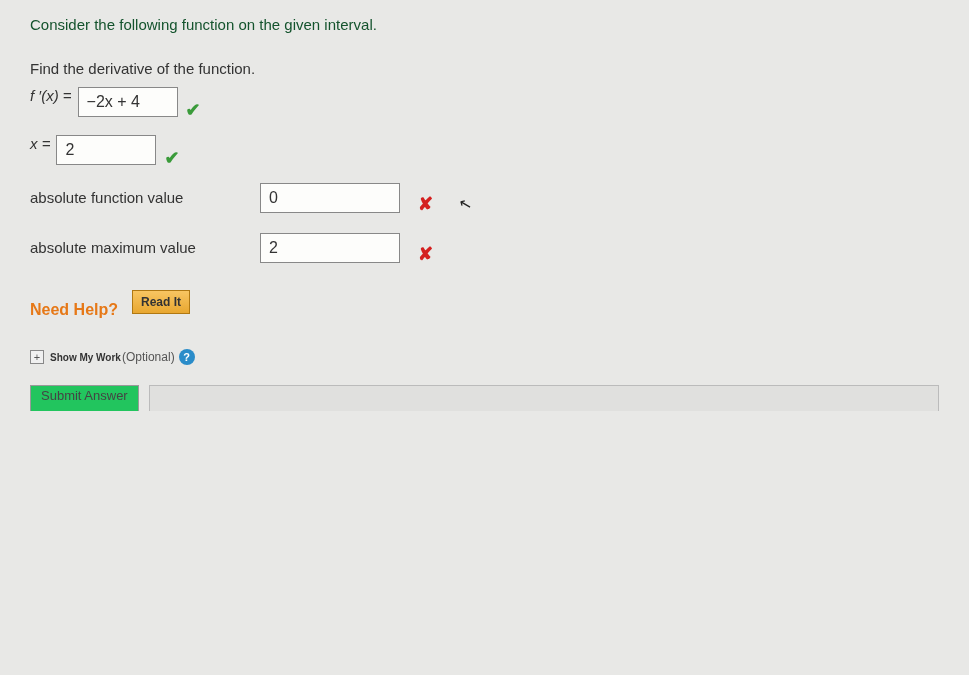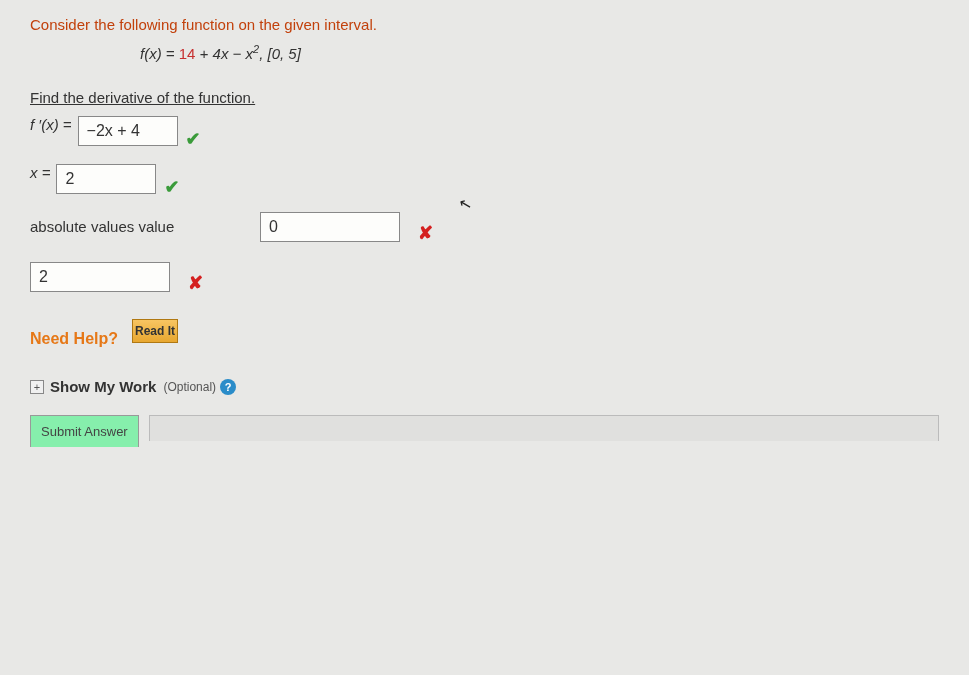--- a/index.html
+++ b/index.html
@@ -11,25 +11,25 @@
     width: 969px;
     height: 675px;
     overflow: hidden;
     position: relative;
   }
   .content {
     background: #e8e8e6;
     padding: 10px 30px 0 30px;
     min-height: 675px;
   }
-  .prompt-text { margin: 6px 0 10px 0; color: #c2410c; }
+  .prompt-text { margin: 6px 0 10px 0; color: #14532d; }
   .formula-line { margin: 8px 0 16px 110px; font-style: italic; }
   .formula-line .red { color: #c73030; font-style: normal; }
   .sup { font-size: 11px; vertical-align: super; }
-  .sub-prompt { margin: 27px 0 10px 0; text-decoration: underline; }
+  .sub-prompt { margin: 27px 0 10px 0; }
   .answer-row { display: flex; align-items: flex-start; margin: 8px 0 14px 0; }
   .answer-label { font-style: italic; margin-right: 6px; }
   .answer-box {
     border: 1px solid #888;
     background: #fdfdfb;
     padding: 2px 8px;
     min-width: 100px;
     height: 30px;
     font-size: 16px;
     display: flex;
@@ -38,21 +38,21 @@
   .answer-box.wide { min-width: 140px; }
   .check-icon { color: #3a9b3a; font-weight: bold; font-size: 18px; margin-left: 8px; margin-top: 12px; }
   .x-icon { color: #d42020; font-weight: bold; font-size: 18px; margin-left: 18px; margin-top: 10px; }
   .minmax-row { display: flex; align-items: flex-start; margin: 12px 0 18px 0; }
   .minmax-label { width: 230px; padding-top: 6px; }
   .need-help-row { display: flex; align-items: center; margin: 20px 0 30px 0; }
   .need-help-label { color: #e67817; font-weight: bold; font-size: 16px; margin-right: 14px; margin-top: 16px; }
   .read-it-btn {
     background: linear-gradient(#f8c562, #e8a730);
     border: 1px solid #b07812;
-    padding: 4px 2px;
+    padding: 4px 8px;
     font-size: 12px;
     font-weight: bold;
     color: #333;
     cursor: pointer;
   }
   .smw-row {
     margin: 26px 0 20px 0;
     display: flex;
     align-items: center;
   }
@@ -61,41 +61,41 @@
     align-items: center;
     justify-content: center;
     width: 14px;
     height: 14px;
     border: 1px solid #888;
     background: #f0f0f0;
     font-size: 11px;
     margin-right: 6px;
     color: #555;
   }
-  .smw-label { font-weight: bold; font-size: 15px; }
-  .smw-optional { font-weight: normal; font-size: 12px; color: #555; margin-left: 7px; }
+  .smw-label { font-weight: bold; font-size: 10px; }
+  .smw-optional { font-weight: normal; font-size: 12px; color: #555; margin-left: 1px; }
   .help-circle {
     display: inline-flex;
     align-items: center;
     justify-content: center;
     width: 16px;
     height: 16px;
     border-radius: 50%;
     background: #2a8cc9;
     color: #fff;
     font-size: 11px;
     font-weight: bold;
     margin-left: 4px;
   }
   .submit-row { margin-top: 18px; display:flex; gap:10px; }
   .submit-btn {
-    background: #86efac;
+    background: #22c55e;
     border: 1px solid #999;
     border-bottom: none;
-    padding: 8px 10px 8px 10px;
+    padding: 1px 10px 8px 10px;
     font-size: 13px;
     color: #444;
     cursor: pointer;
   }
   .long-box {
     flex:1;
     border:1px solid #bbb;
     border-bottom:none;
     background:#e0e0de;
     height:26px;
@@ -110,23 +110,20 @@
     pointer-events: none;
   }
 </style>
 </head>
 <body>
 
 <div class="content">
 
   <p class="prompt-text">Consider the following function on the given interval.</p>
 
-  <p class="formula-line">
-    <span>f(x) = </span><span class="red">14</span><span> + 4x − x</span><span class="sup">2</span><span>,   [0, 5]</span>
-  </p>
 
   <p class="sub-prompt">Find the derivative of the function.</p>
 
   <div class="answer-row">
     <span class="answer-label">f ′(x) = </span>
     <div class="answer-box">
       <span>−2x + 4</span>
     </div>
     <span class="check-icon">✔</span>
   </div>
@@ -135,28 +132,29 @@
   <div class="answer-row">
     <span class="answer-label">x = </span>
     <div class="answer-box">
       <span>2</span>
     </div>
     <span class="check-icon">✔</span>
   </div>
 
 
   <div class="minmax-row">
-    <div class="minmax-label">absolute values value</div>
+    <div class="minmax-label">absolute function value</div>
     <div class="answer-box wide">
       <span>0</span>
     </div>
     <span class="x-icon">✘</span>
   </div>
 
   <div class="minmax-row">
+    <div class="minmax-label">absolute maximum value</div>
     <div class="answer-box wide">
       <span>2</span>
     </div>
     <span class="x-icon">✘</span>
   </div>
 
   <div class="need-help-row">
     <span class="need-help-label">Need Help?</span>
     <button class="read-it-btn">Read It</button>
   </div>

